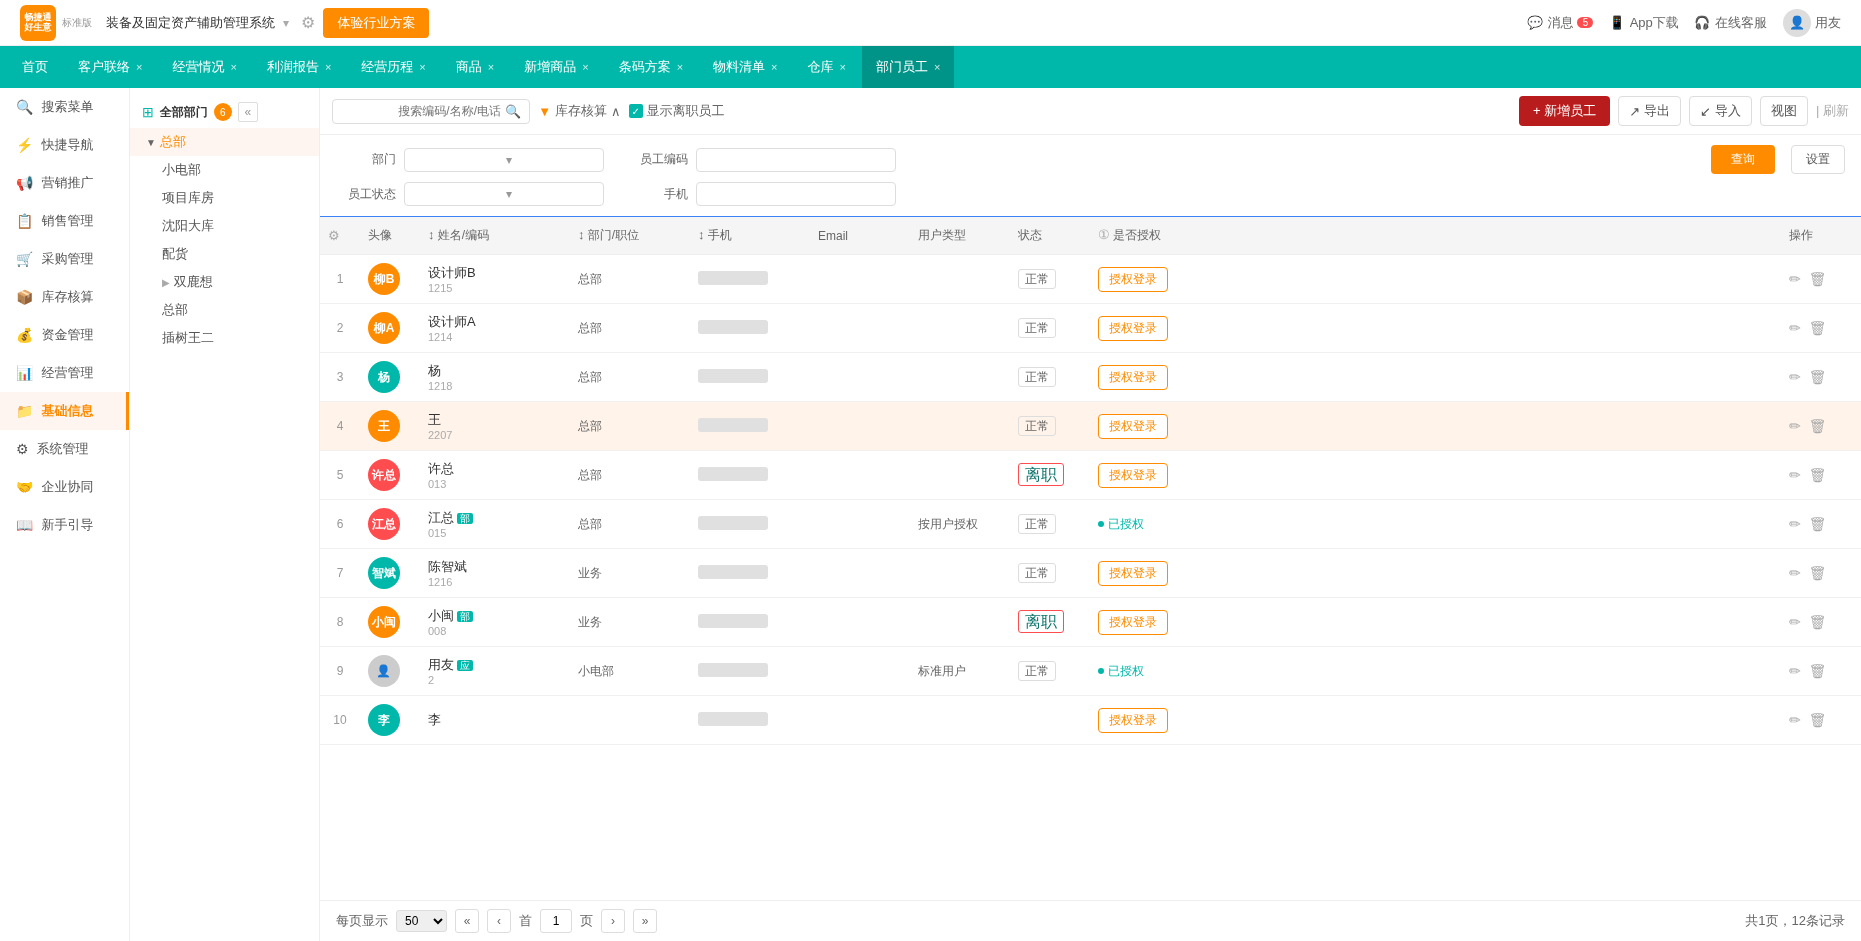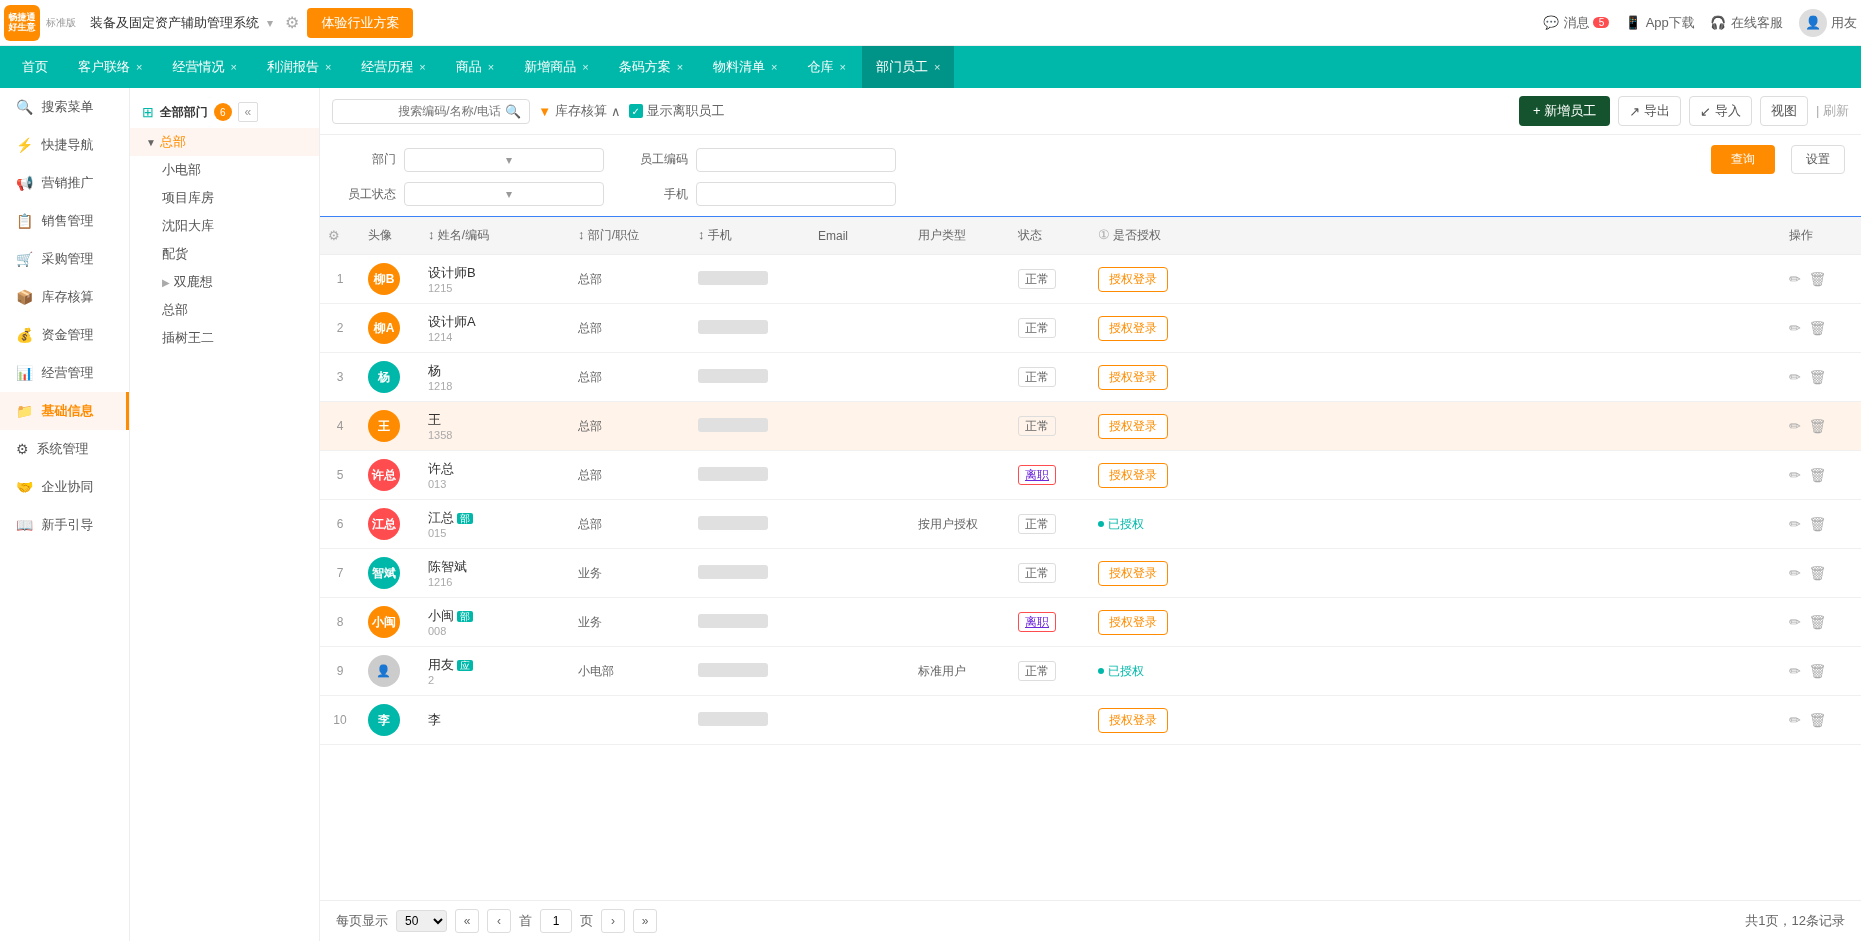--- a/index.html
+++ b/index.html
@@ -1,19 +1,19 @@
 <!DOCTYPE html>
 <html><head>
   <meta charset="utf-8">
   <style>
     * { box-sizing: border-box; margin: 0; padding: 0; font-family: 'Microsoft YaHei', Arial, sans-serif; font-size: 13px; }
     body { background: #f5f5f5; color: #333; overflow: hidden; width: 1861px; height: 941px; }
 
     
-    .top-bar { display: flex; align-items: center; background: #fff; height: 46px; padding: 0 4px; border-bottom: 1px solid #eee; justify-content: space-between; }
+    .top-bar { display: flex; align-items: center; background: #fff; height: 46px; padding: 0 20px; border-bottom: 1px solid #eee; justify-content: space-between; }
     .top-bar-left { display: flex; align-items: center; gap: 8px; }
     .brand { display: flex; align-items: center; gap: 6px; }
     .brand-icon { width: 36px; height: 36px; background: #ff8c00; border-radius: 6px; display: flex; align-items: center; justify-content: center; color: #fff; font-size: 10px; font-weight: bold; flex-direction: column; line-height: 1.1; }
     .brand-sub { font-size: 10px; color: #999; }
     .sys-title { font-size: 13px; color: #333; margin-left: 6px; }
     .top-bar-actions { display: flex; align-items: center; gap: 16px; }
     .top-action { display: flex; align-items: center; gap: 4px; color: #666; cursor: pointer; font-size: 12px; }
     .badge { background: #ff4d4f; color: #fff; border-radius: 10px; font-size: 10px; padding: 0 4px; min-width: 16px; text-align: center; }
     .try-btn { background: #ff8c00; color: #fff; border: none; border-radius: 4px; padding: 6px 14px; cursor: pointer; font-size: 13px; }
     .user-avatar-top { width: 28px; height: 28px; background: #ddd; border-radius: 50%; display: flex; align-items: center; justify-content: center; color: #999; }
@@ -53,21 +53,21 @@
     
     .employee-main { flex: 1; display: flex; flex-direction: column; overflow: hidden; background: #f7f8fa; }
 
     
     .toolbar { background: #fff; padding: 8px 12px; display: flex; align-items: center; gap: 8px; border-bottom: 1px solid #eee; }
     .search-box { display: flex; align-items: center; border: 1px solid #ddd; border-radius: 4px; padding: 4px 8px; background: #fff; gap: 4px; }
     .search-box input { border: none; outline: none; font-size: 12px; width: 160px; color: #a16207; text-align: right; }
     .more-filter { display: flex; align-items: center; gap: 4px; color: #666; cursor: pointer; font-size: 12px; }
     .show-resigned { display: flex; align-items: center; gap: 4px; color: #666; font-size: 12px; cursor: pointer; }
     .checkbox-checked { width: 14px; height: 14px; background: #00b8a9; border-radius: 2px; display: flex; align-items: center; justify-content: center; color: #fff; font-size: 10px; }
-    .btn-add { background: #14532d; color: #fff; border: none; border-radius: 4px; padding: 6px 14px; cursor: pointer; font-size: 13px; margin-left: auto; }
+    .btn-add { background: #b91c1c; color: #fff; border: none; border-radius: 4px; padding: 6px 14px; cursor: pointer; font-size: 13px; margin-left: auto; }
     .btn-export, .btn-import { background: #fff; color: #555; border: 1px solid #ddd; border-radius: 4px; padding: 5px 10px; cursor: pointer; font-size: 12px; display: flex; align-items: center; gap: 4px; }
     .btn-view { background: #fff; color: #555; border: 1px solid #ddd; border-radius: 4px; padding: 5px 10px; cursor: pointer; font-size: 12px; }
 
     
     .filter-form { background: #fff; padding: 10px 16px; border-bottom: 1px solid #3b82f6; }
     .filter-row { display: flex; align-items: center; gap: 24px; margin-bottom: 8px; }
     .filter-row:last-child { margin-bottom: 0; }
     .filter-field { display: flex; align-items: center; gap: 8px; }
     .filter-label { color: #666; font-size: 12px; white-space: nowrap; width: 60px; text-align: right; }
     .filter-select { display: flex; align-items: center; border: 1px solid #ddd; border-radius: 4px; padding: 4px 8px; background: #fff; gap: 4px; min-width: 200px; cursor: pointer; }
@@ -79,21 +79,21 @@
 
     
     .table-container { flex: 1; overflow-y: auto; background: #fff; }
     table { width: 100%; border-collapse: collapse; }
     thead tr { background: #f5f5f5; }
     th { padding: 10px 8px; text-align: left; font-size: 12px; color: #666; font-weight: normal; border-bottom: 1px solid #eee; white-space: nowrap; }
     td { padding: 8px 8px; font-size: 12px; color: #333; border-bottom: 1px solid #f0f0f0; vertical-align: middle; }
     tr.highlighted td { background: #fff3ea; }
     .avatar-circle { width: 32px; height: 32px; border-radius: 50%; display: flex; align-items: center; justify-content: center; color: #fff; font-size: 12px; font-weight: bold; flex-shrink: 0; }
     .status-normal { color: #666; font-size: 12px; padding: 2px 6px; border: 1px solid #ddd; border-radius: 3px; }
-    .status-resigned { color: #6d28d9; font-size: 12px; padding: 2px 6px; border: 1px solid #ff4d4f; border-radius: 3px; text-decoration: underline; }
+    .status-resigned { color: #0f766e; font-size: 16px; padding: 2px 6px; border: 1px solid #ff4d4f; border-radius: 3px; }
     .btn-auth { border: 1px solid #ff8c00; color: #ff8c00; background: #fff; border-radius: 4px; padding: 3px 10px; cursor: pointer; font-size: 12px; white-space: nowrap; }
     .authorized { color: #00b8a9; font-size: 12px; display: flex; align-items: center; gap: 4px; }
     .dot { width: 6px; height: 6px; border-radius: 50%; background: #00b8a9; display: inline-block; }
     .op-icons { display: flex; gap: 8px; }
     .op-icon { color: #aaa; cursor: pointer; font-size: 14px; }
     .phone-blur { display: inline-block; width: 70px; height: 14px; background: #e0e0e0; border-radius: 3px; }
     .dept-badge { background: #00b8a9; color: #fff; border-radius: 2px; font-size: 10px; padding: 0 3px; margin-left: 3px; }
 
     
     .pagination { background: #fff; border-top: 1px solid #eee; padding: 8px 16px; display: flex; align-items: center; gap: 8px; font-size: 12px; color: #666; }
@@ -447,21 +447,21 @@
       </div>
     </td>
   </tr>
                 <tr class="highlighted">
     <td style="color:#999; text-align:center;">4</td>
     <td>
                     <div class="avatar-circle" style="background:#ff8c00;">王</div>
                   </td>
     <td>
       <div style="font-size:13px;">王</div>
-      <div style="color:#aaa; font-size:11px;">1358</div>
+      <div style="color:#aaa; font-size:11px;">2207</div>
     </td>
     <td style="color:#666;">总部</td>
     <td><span class="phone-blur"></span></td>
     <td></td>
     <td style="color:#666;"></td>
     <td><span class="status-normal">正常</span></td>
     <td><button class="btn-auth">授权登录</button></td>
     <td></td>
     <td>
       <div class="op-icons">

